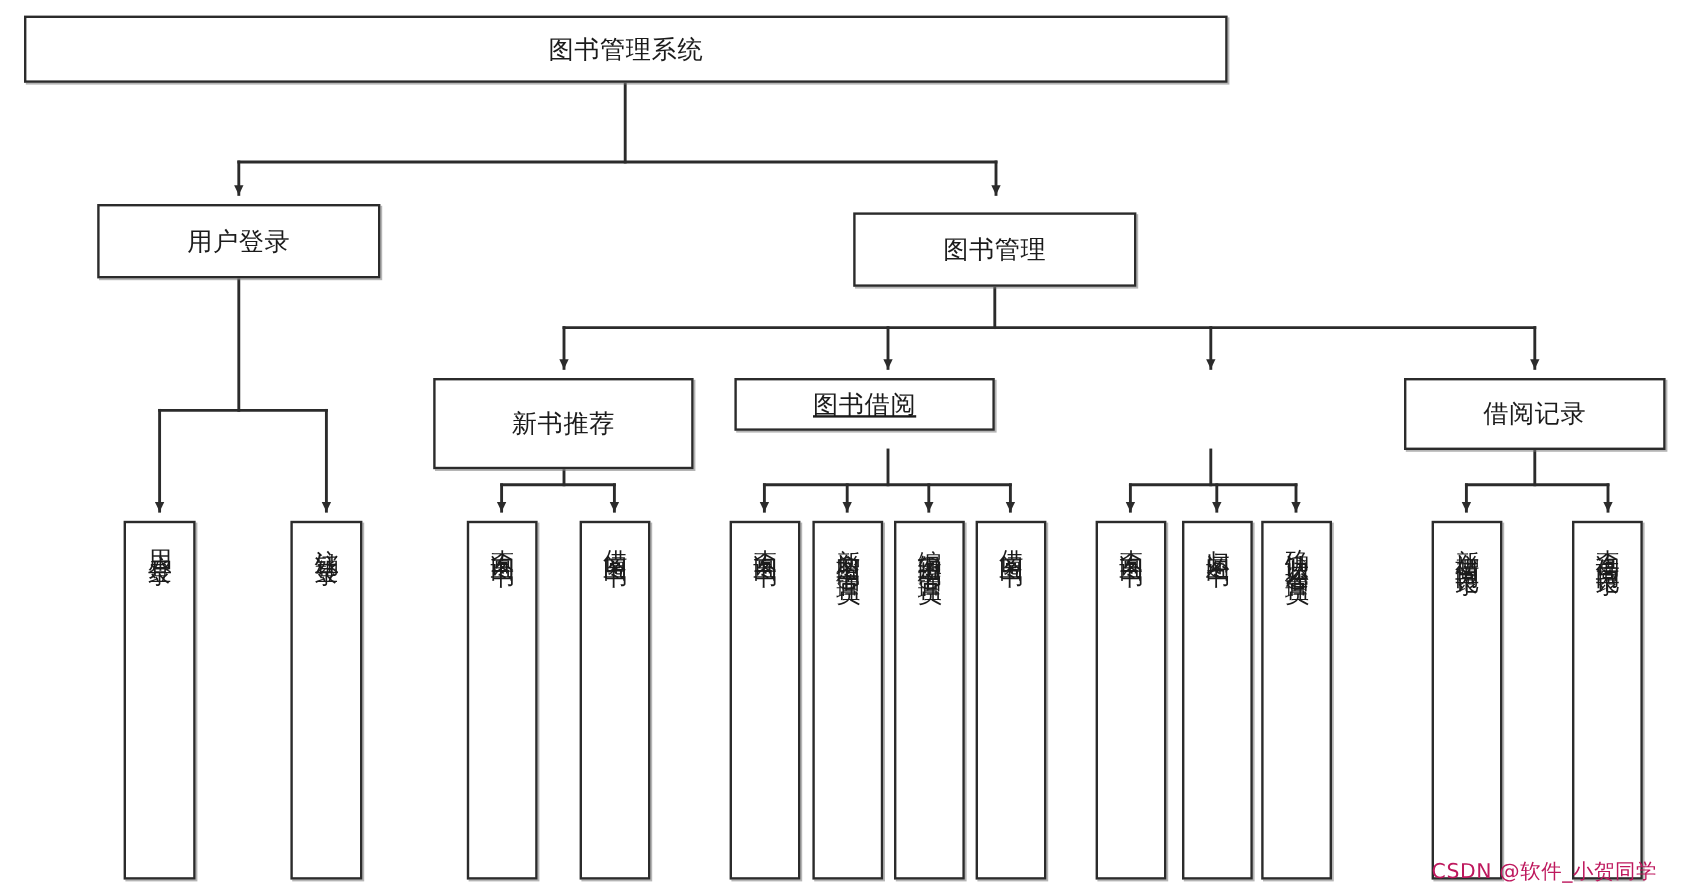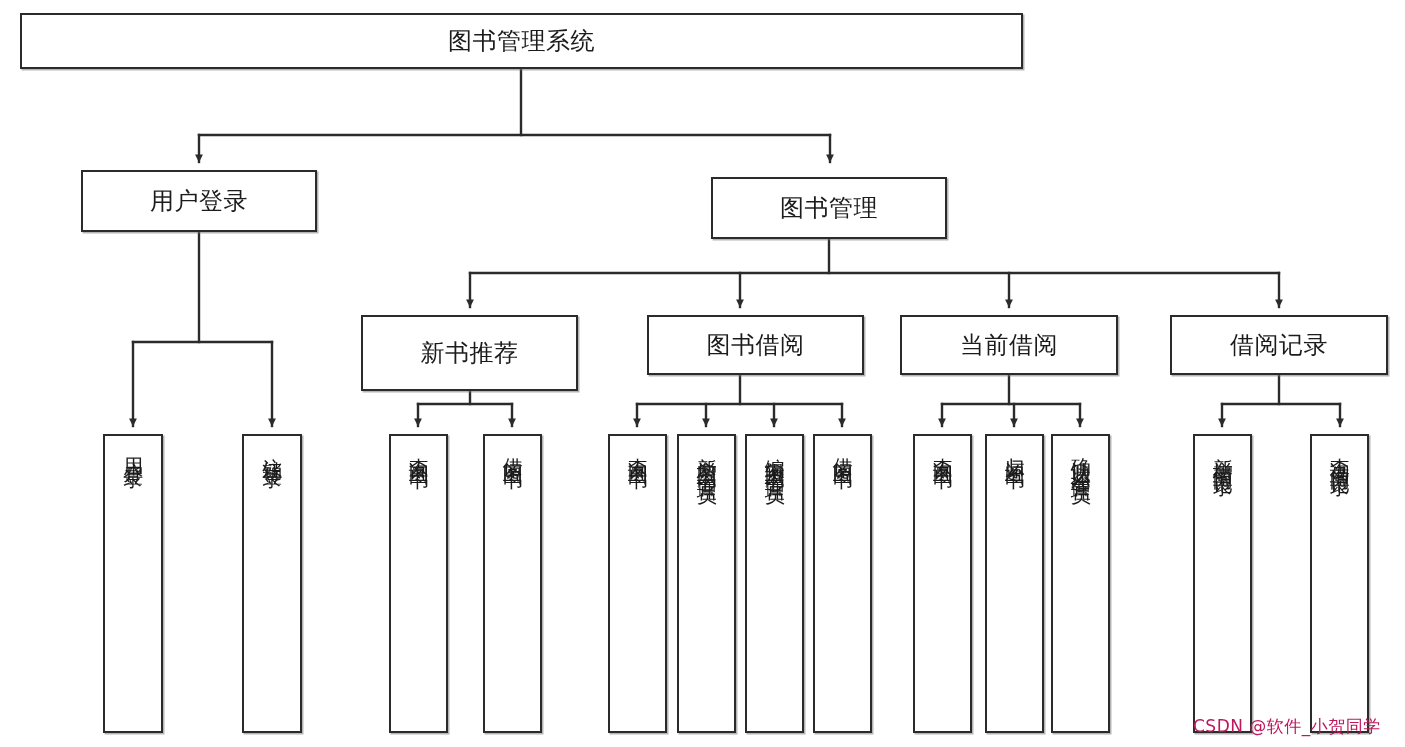--- a/index.html
+++ b/index.html
@@ -31,21 +31,21 @@
     box-sizing: border-box;
     background: #ffffff;
     border: 2px solid #2b2b2b;
     box-shadow: 1.5px 1.5px 0 0 rgba(120,120,120,0.55);
     display: flex;
     align-items: center;
     justify-content: center;
     color: #1b1b1b;
   }
   .node-box.horizontal {
-    font-size: 24px;
+    font-size: 21px;
     letter-spacing: 0.5px;
   }
   .node-box.vertical {
     align-items: flex-start;
     justify-content: center;
     padding-top: 6px;
   }
   .node-box.vertical .vlabel {
     writing-mode: vertical-rl;
     text-orientation: upright;
@@ -126,25 +126,22 @@
   <div class="node-box horizontal" style="left: 81px; top: 170px; width: 236px; height: 62px;">
     <span>用户登录</span>
   </div>
   <div class="node-box horizontal" style="left: 711px; top: 177px; width: 236px; height: 62px;">
     <span>图书管理</span>
   </div>
 
   <div class="node-box horizontal" style="left: 361px; top: 315px; width: 217px; height: 76px;">
     <span>新书推荐</span>
   </div>
-  <div class="node-box horizontal" style="left: 647px; top: 315px; width: 217px; height: 60px;">
+  <div class="node-box horizontal" style="left: 612px; top: 315px; width: 217px; height: 44px; text-decoration: underline;">
     <span>图书借阅</span>
-  </div>
-  <div class="node-box horizontal" style="left: 900px; top: 315px; width: 218px; height: 60px;">
-    <span>当前借阅</span>
   </div>
   <div class="node-box horizontal" style="left: 1170px; top: 315px; width: 218px; height: 60px;">
     <span>借阅记录</span>
   </div>
 
   <div class="node-box vertical" style="left: 103px; top: 434px; width: 60px; height: 299px;">
     <span class="vlabel">用户登录</span>
   </div>
   <div class="node-box vertical" style="left: 242px; top: 434px; width: 60px; height: 299px;">
     <span class="vlabel">注销登录</span>

